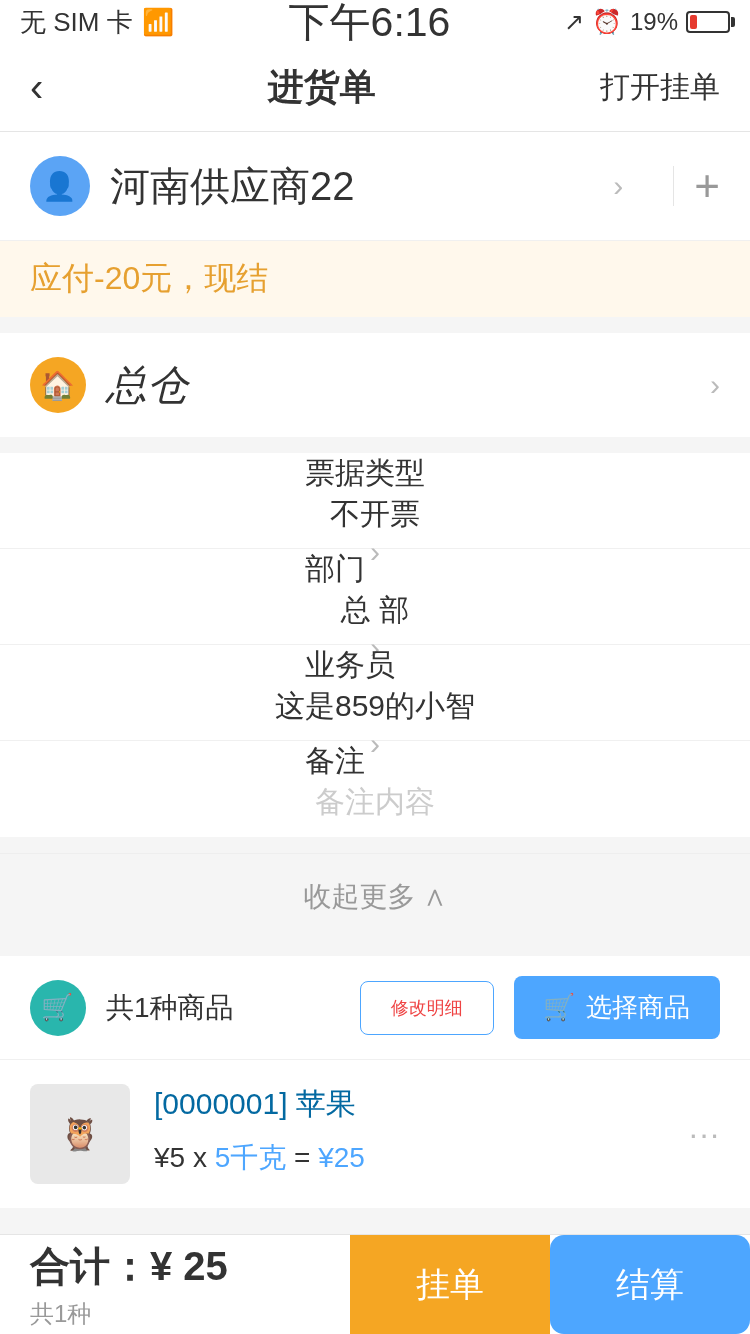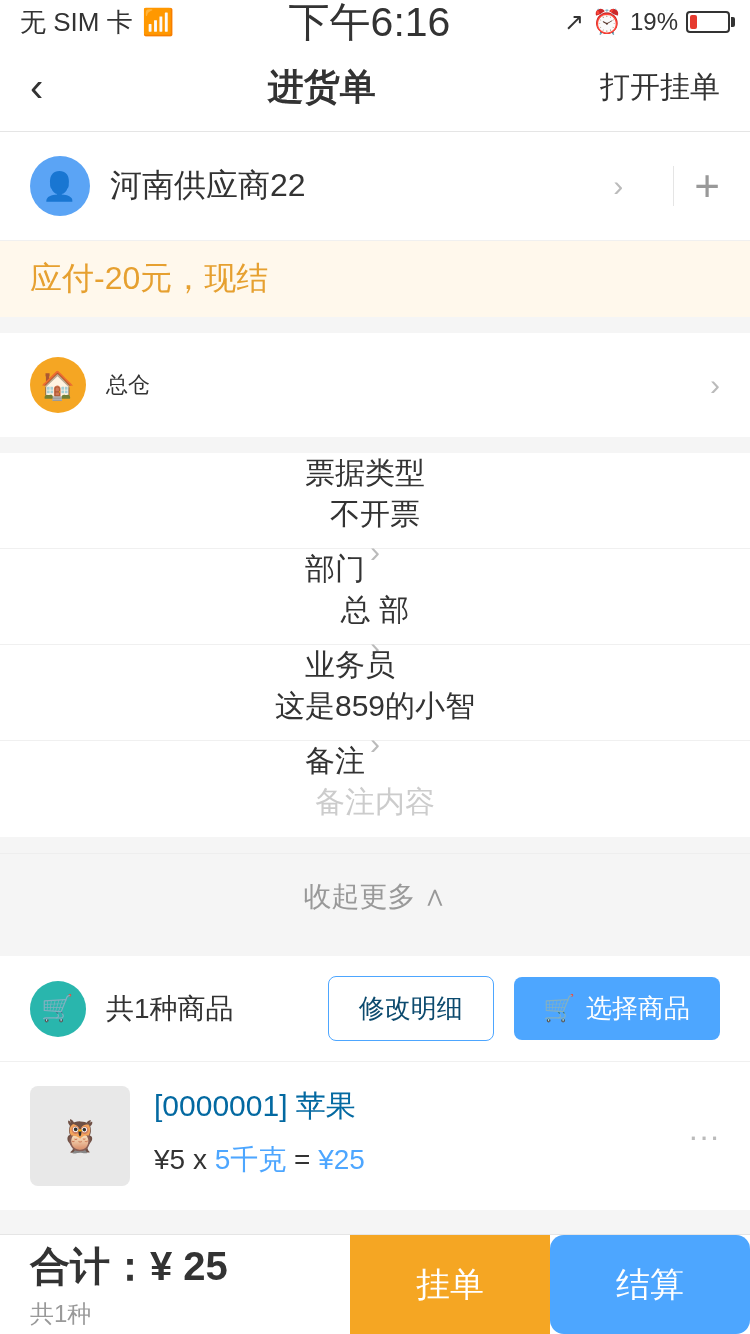--- a/index.html
+++ b/index.html
@@ -62,21 +62,21 @@
       display: flex;
       align-items: center;
       padding: 24px 30px;
       border-bottom: 1px solid #f0f0f0;
     }
     .supplier-avatar {
       width: 60px; height: 60px; border-radius: 50%; background: #5ba4f5;
       display: flex; align-items: center; justify-content: center;
       color: #fff; font-size: 28px; margin-right: 20px; flex-shrink: 0;
     }
-    .supplier-name { flex: 1; font-size: 32px; color: #333; }
+    .supplier-name { flex: 1; font-size: 40px; color: #333; }
     .supplier-arrow { color: #bbb; font-size: 30px; margin-right: 30px; }
     .supplier-plus { color: #999; font-size: 44px; font-weight: 300; }
 
     .notice-bar {
       background: #fff8ec;
       padding: 16px 30px;
       font-size: 32px;
       color: #e6a030;
     }
 
@@ -84,21 +84,21 @@
     .warehouse-row {
       display: flex;
       align-items: center;
       padding: 24px 30px;
     }
     .warehouse-icon {
       width: 56px; height: 56px; border-radius: 50%; background: #f5a623;
       display: flex; align-items: center; justify-content: center;
       color: #fff; font-size: 28px; margin-right: 20px; flex-shrink: 0;
     }
-    .warehouse-name { flex: 1; font-size: 22px; color: #333; }
+    .warehouse-name { flex: 1; font-size: 41px; color: #333; font-style: italic; }
     .row-arrow { color: #bbb; font-size: 30px; }
 
     
     .form-row {
       display: flex;
       align-items: center;
       padding: 0 30px;
       height: 96px;
       border-bottom: 1px solid #f0f0f0;
       background: #fff;
@@ -128,22 +128,22 @@
       gap: 20px;
       border-bottom: 1px solid #f0f0f0;
     }
     .products-icon {
       width: 56px; height: 56px; border-radius: 50%; background: #29b6ad;
       display: flex; align-items: center; justify-content: center;
       color: #fff; font-size: 26px; flex-shrink: 0;
     }
     .products-count { flex: 1; font-size: 28px; color: #333; }
     .btn-edit {
-      border: 1px solid #4da6ff; color: #0c4a6e; background: #fff;
-      padding: 14px 30px; border-radius: 8px; font-size: 26px; cursor: pointer;
+      border: 1px solid #4da6ff; color: #ef4444; background: #fff;
+      padding: 14px 30px; border-radius: 8px; font-size: 18px; cursor: pointer;
     }
     .btn-select {
       background: #4da6ff; color: #fff; border: none;
       padding: 14px 30px; border-radius: 8px; font-size: 26px; cursor: pointer;
       display: flex; align-items: center; gap: 10px;
     }
 
     
     .product-item {
       background: #fff;

